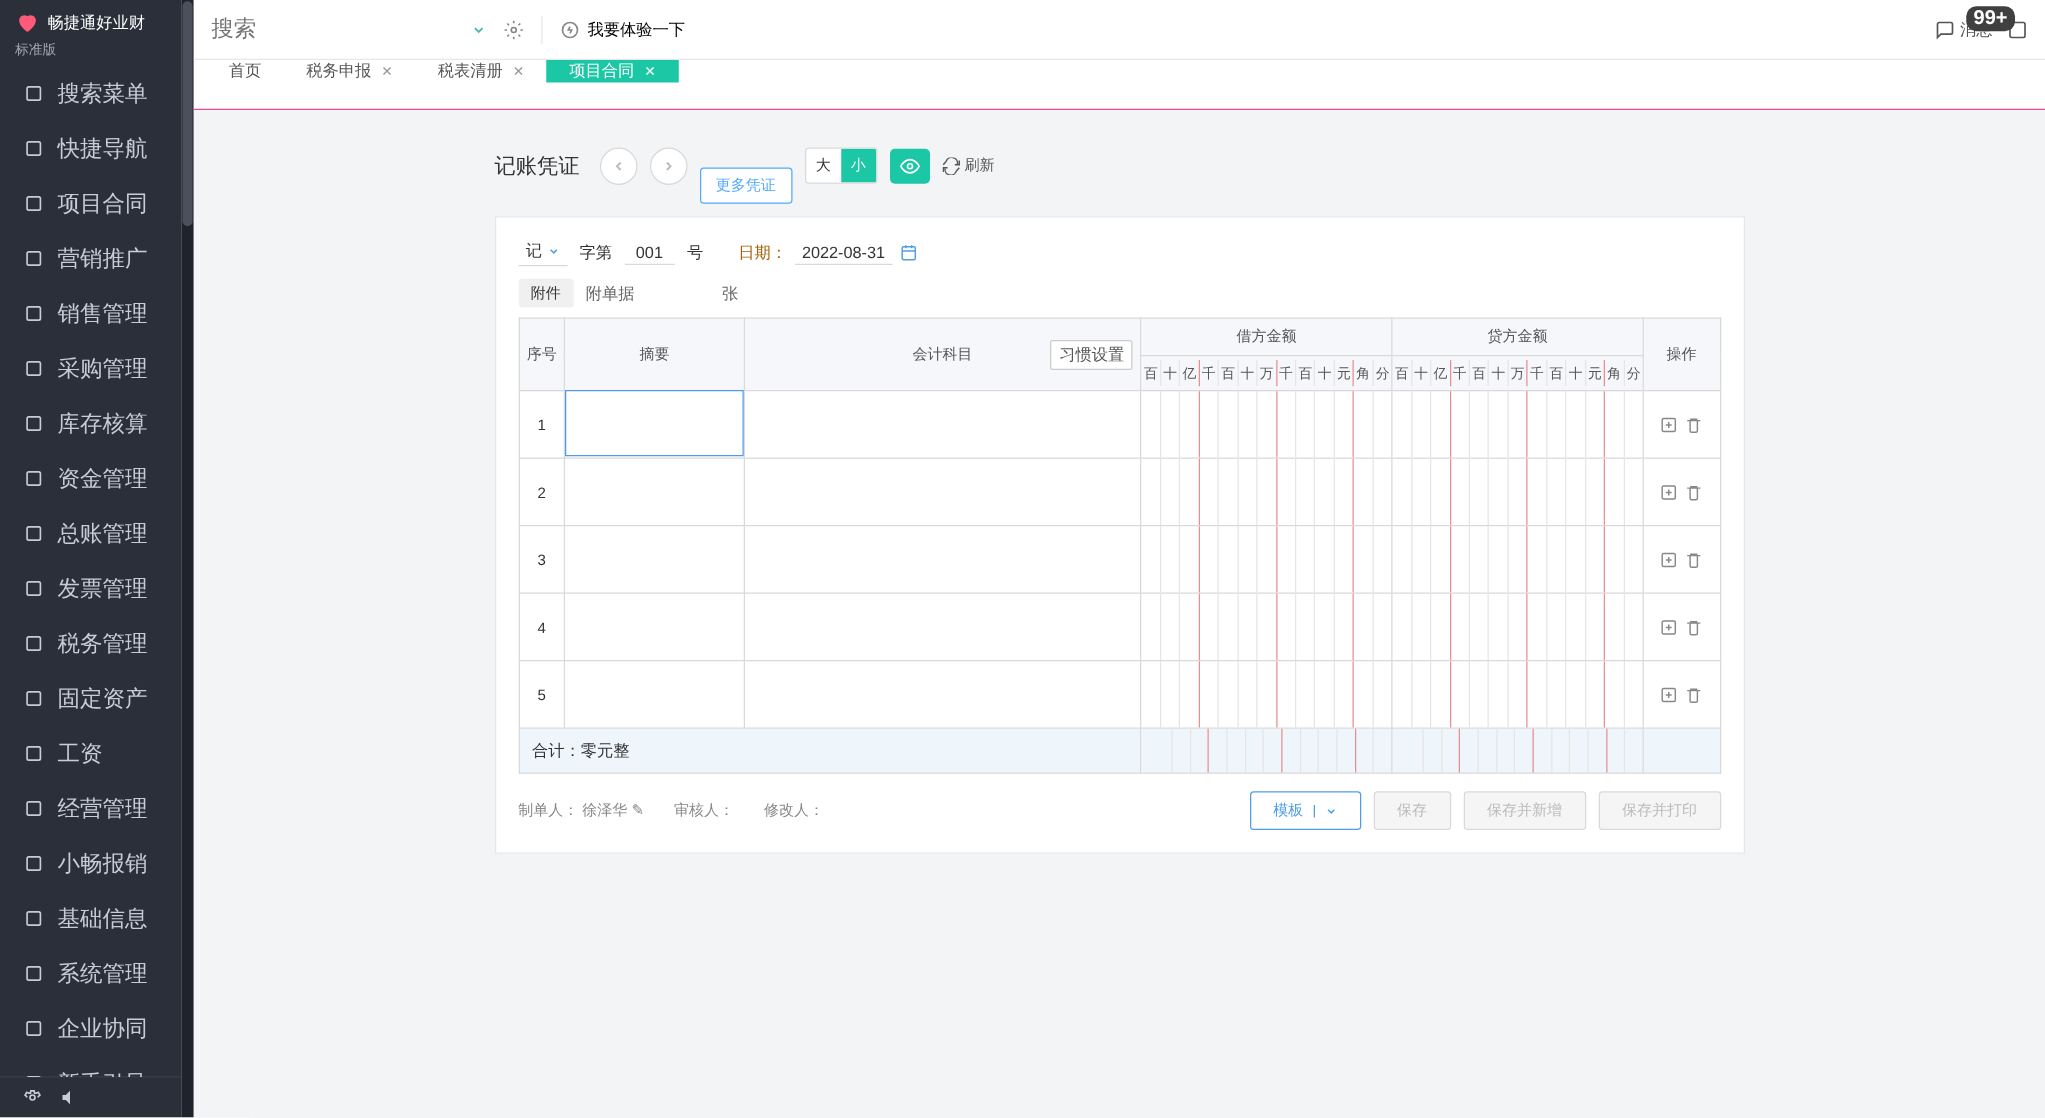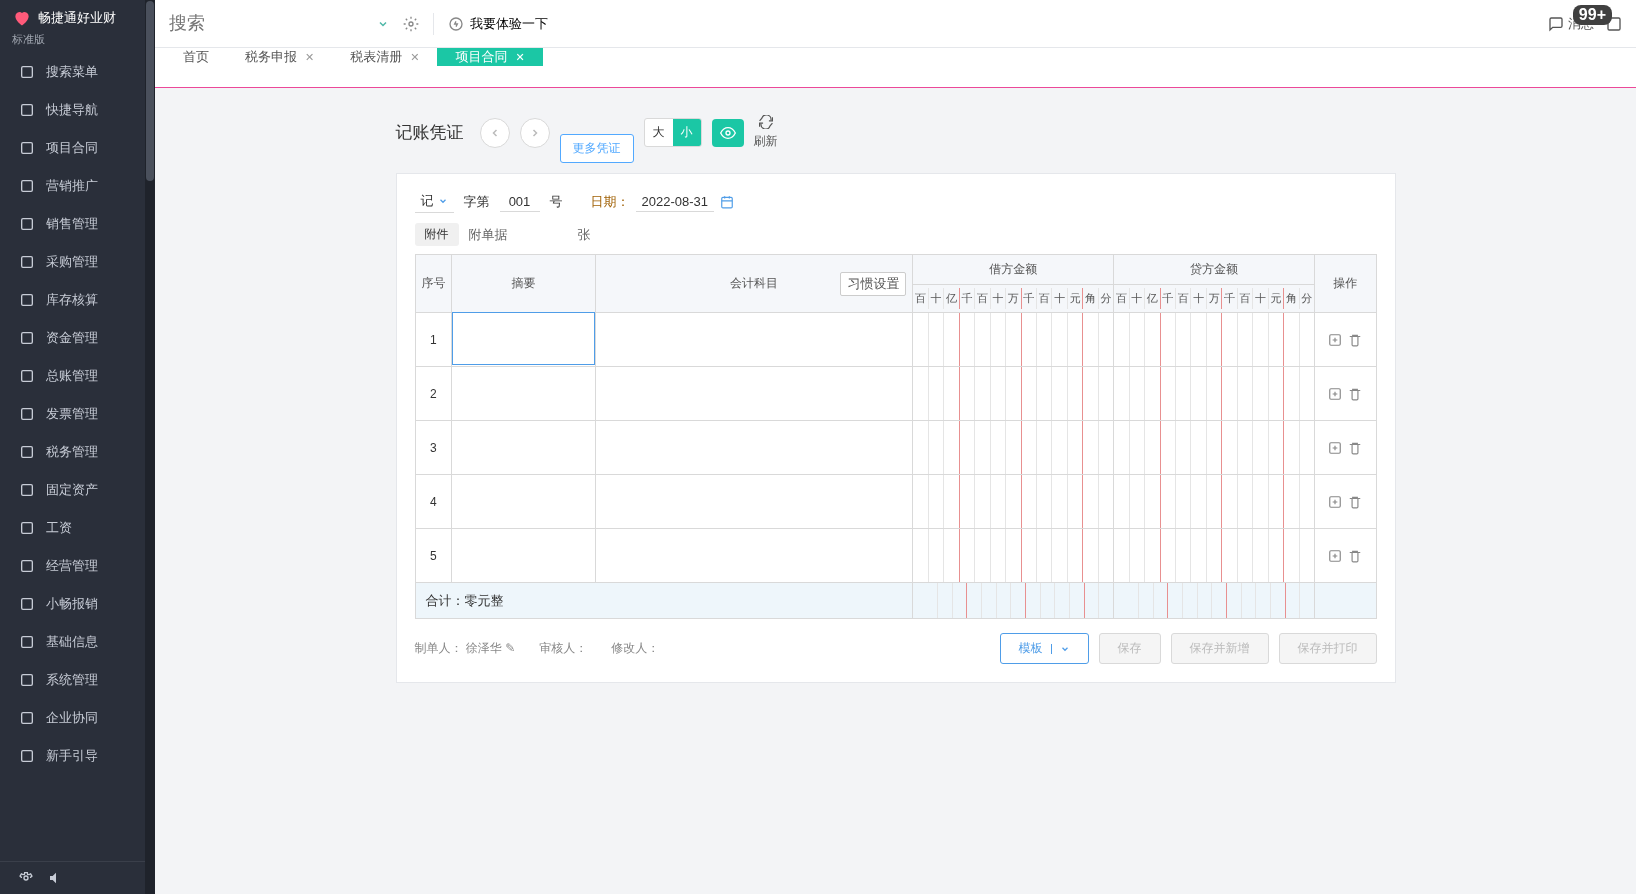--- a/index.html
+++ b/index.html
@@ -7,21 +7,21 @@
 
 .app { display: flex; height: 100vh; }
 
 
 .sidebar { width: 145px; background: #2a2f3a; color: #c7ccd6; display: flex; flex-direction: column; height: 100vh; }
 .sidebar-header { padding: 8px 12px 4px; display: flex; align-items: center; gap: 6px; }
 .logo-icon { width: 20px; height: 20px; display: inline-flex; align-items: center; justify-content: center; }
 .logo-text { color: #fff; font-size: 13px; font-weight: 500; }
 .sidebar-sub { padding: 0 12px 6px; font-size: 11px; color: #a0a6b0; }
 .sidebar-nav { flex: 1; overflow-y: auto; }
-.nav-item { display: flex; align-items: center; gap: 10px; padding: 10px 18px; cursor: pointer; font-size: 13px; }
+.nav-item { display: flex; align-items: center; gap: 10px; padding: 10px 18px; cursor: pointer; font-size: 18px; }
 .nav-icon { width: 18px; height: 18px; display: inline-flex; align-items: center; justify-content: center; flex-shrink: 0; }
 .sidebar-footer { padding: 8px 18px; border-top: 1px solid #3a3f4a; display: flex; gap: 14px; }
 .sidebar-scrollbar { width: 10px; background: #1f232b; }
 .sidebar-thumb { width: 8px; height: 180px; background: #4a505c; border-radius: 4px; margin: 1px; }
 
 
 .main { flex: 1; display: flex; flex-direction: column; min-width: 0; }
 
 
 .topbar { height: 48px; border-bottom: 1px solid #e5e7eb; display: flex; align-items: center; padding: 0 14px; gap: 14px; background: #fff; }
@@ -49,21 +49,21 @@
 
 .toolbar { display: flex; align-items: center; gap: 10px; padding: 14px 0 10px 0; }
 .page-title { font-size: 17px; font-weight: 500; margin-right: 6px; }
 .circ-btn { width: 30px; height: 30px; border: 1px solid #d9d9d9; border-radius: 50%; display: inline-flex; align-items: center; justify-content: center; color: #bbb; background: #fff; cursor: pointer; }
 .btn { border: 1px solid #d9d9d9; background: #fff; padding: 5px 12px; border-radius: 3px; cursor: pointer; font-size: 12px; margin-top: 32px; }
 .btn-blue-outline { border-color: #52a9ff; color: #52a9ff; }
 .size-toggle { display: flex; border: 1px solid #d9d9d9; border-radius: 3px; overflow: hidden; background: #fff; }
 .size-opt { padding: 5px 8px; cursor: pointer; font-size: 12px; }
 .size-opt.active { background: #1bc7a5; color: #fff; }
 .eye-btn { width: 32px; height: 28px; background: #1bc7a5; color: #fff; border-radius: 4px; display: inline-flex; align-items: center; justify-content: center; cursor: pointer; }
-.refresh { display: flex; align-items: center; gap: 4px; color: #555; cursor: pointer; font-size: 12px; flex-direction: column; }
+.refresh { display: flex; align-items: center; gap: 4px; color: #555; cursor: pointer; font-size: 12px; }
 
 
 .voucher-card { background: #fff; border: 1px solid #e5e7eb; padding: 16px 18px 18px; }
 .vc-header { display: flex; align-items: center; gap: 10px; margin-bottom: 10px; font-size: 13px; }
 .vc-field-label { color: #a16207; }
 .vc-sel { color: #333; display: inline-flex; align-items: center; gap: 4px; cursor: pointer; border-bottom: 1px solid #d9d9d9; padding: 2px 6px; }
 .vc-num { border-bottom: 1px solid #d9d9d9; padding: 2px 6px; min-width: 40px; text-align: center; }
 .date-wrap { display: inline-flex; align-items: center; gap: 6px; margin-left: 18px; }
 .date-val { border-bottom: 1px solid #d9d9d9; padding: 2px 6px; }
 .cal-icon { color: #4f9de8; cursor: pointer; }

